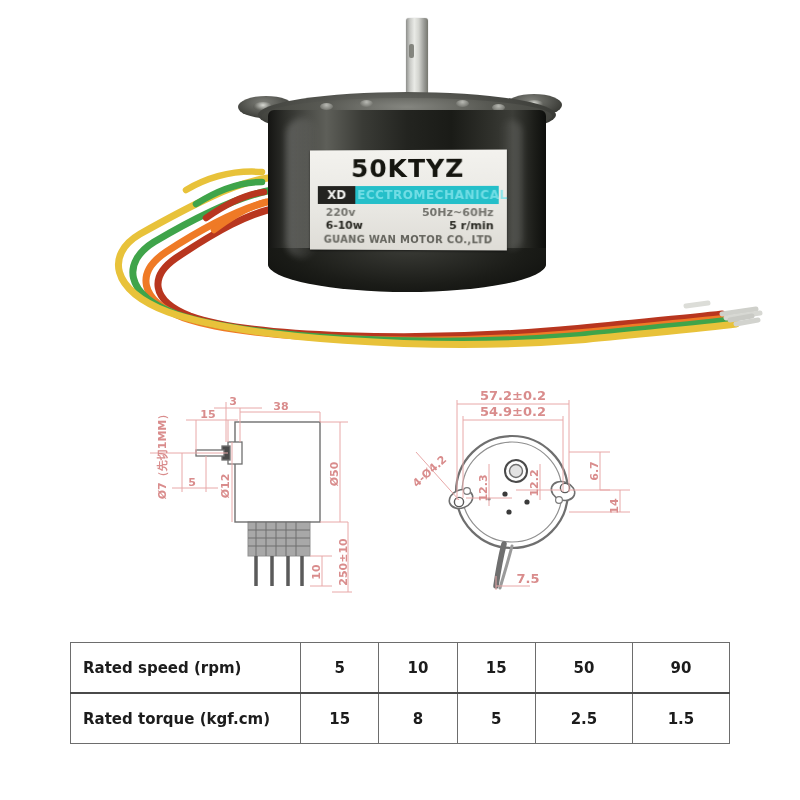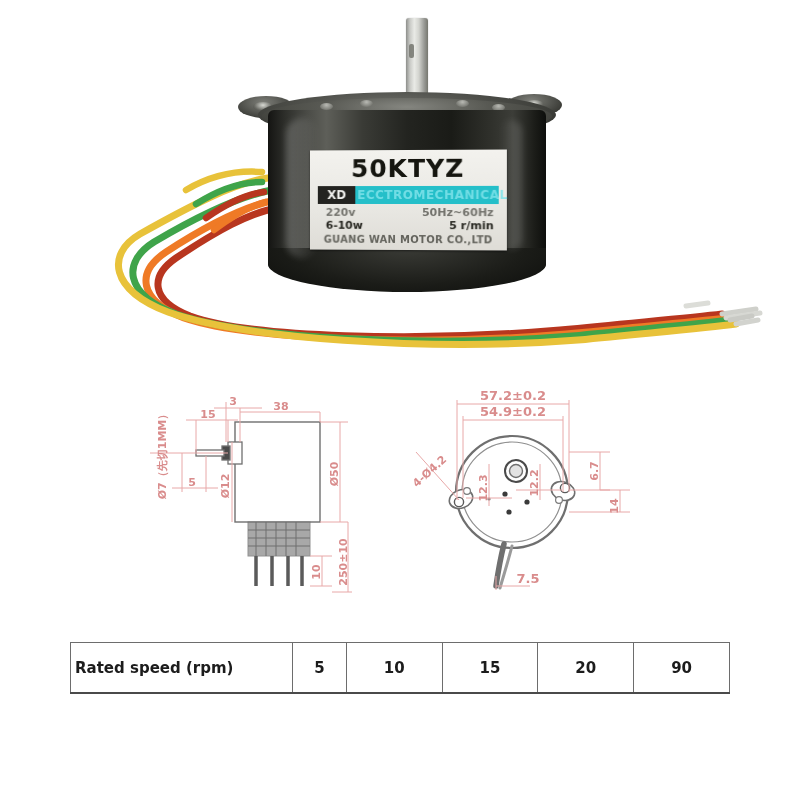--- a/index.html
+++ b/index.html
@@ -141,21 +141,21 @@
     border:1px solid #6d6d6d;
     height:47px;
     text-align:center;
     font-family:"DejaVu Sans", sans-serif;
     font-weight:bold;
     font-size:15px;
     color:#1c1c1c;
   }
   #spec-table td.rowhead{
     text-align:left;
-    padding-left:4px;
+    padding-left:12px;
     width:216px;
     font-size:15px;
   }
   #spec-table tr:first-child td{border-bottom:2px solid #4a4a4a;}
 </style>
 </head>
 <body>
 
 <div id="page">
 
@@ -380,19 +380,27 @@
     </g>
   </svg>
 
   <table id="spec-table">
     <tbody>
       <tr>
         <td class="rowhead">Rated speed (rpm)</td>
         <td>5</td>
         <td>10</td>
         <td>15</td>
-        <td>20</td>
+        <td>50</td>
         <td>90</td>
+      </tr>
+      <tr>
+        <td class="rowhead">Rated torque (kgf.cm)</td>
+        <td>15</td>
+        <td>8</td>
+        <td>5</td>
+        <td>2.5</td>
+        <td>1.5</td>
       </tr>
     </tbody>
   </table>
 
 </div>
 
 </body></html>

